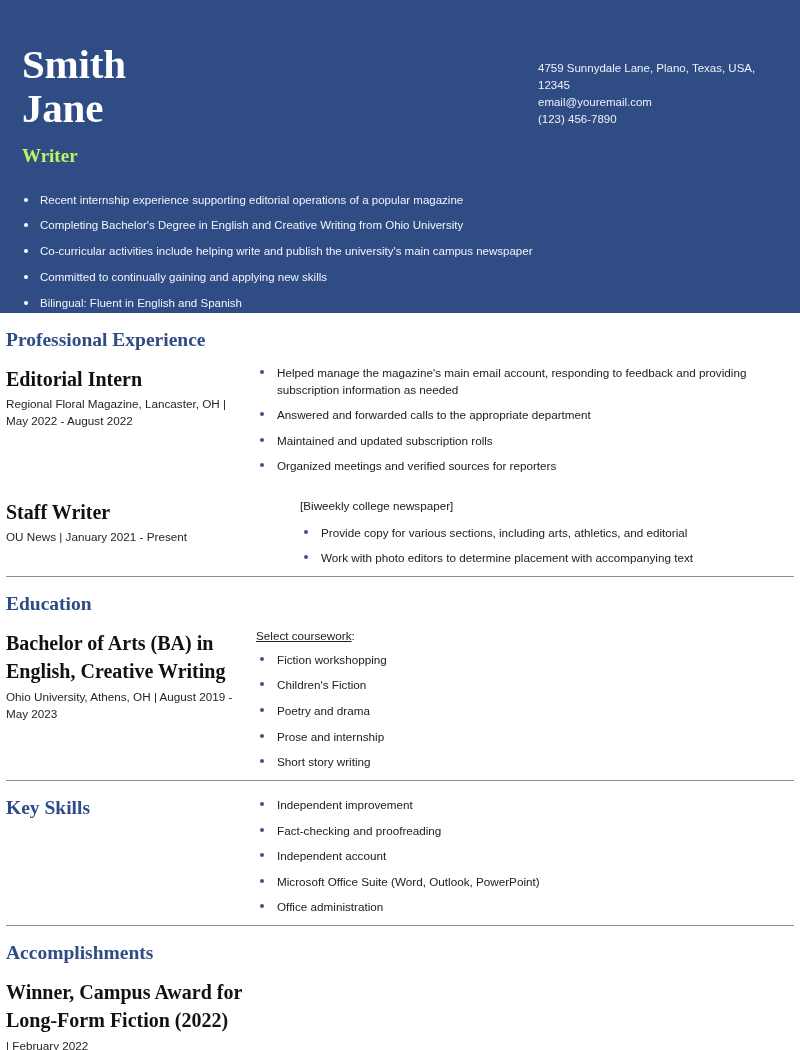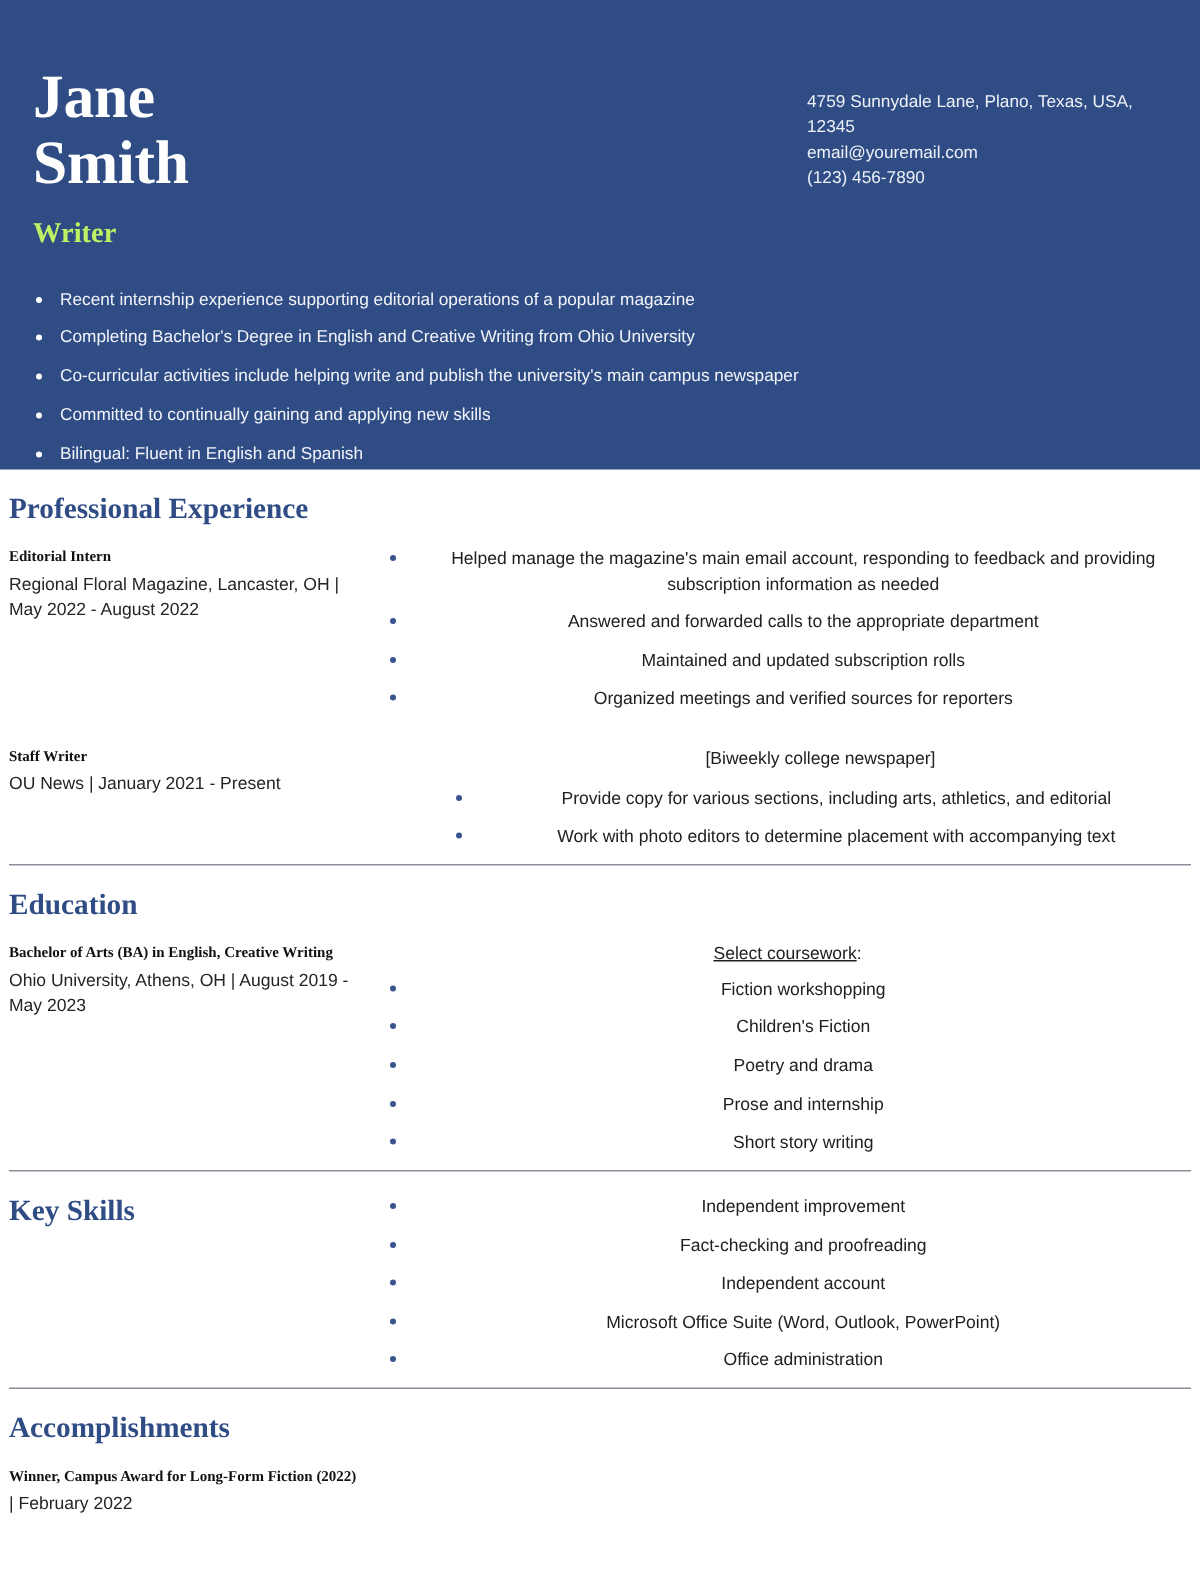--- a/index.html
+++ b/index.html
@@ -107,26 +107,25 @@
   }
   .col-left {
     width: 250px;
     flex: 0 0 250px;
     padding-right: 12px;
     box-sizing: border-box;
   }
   .col-right {
     flex: 1 1 auto;
     padding-left: 0;
-    text-align: center;
   }
   .entry-title {
     font-family: "Liberation Serif", serif;
     font-weight: bold;
-    font-size: 10px;
+    font-size: 20px;
     line-height: 1.42;
     color: #111111;
     margin: 0 0 3px 0;
   }
   .entry-meta {
     font-size: 11.7px;
     line-height: 1.45;
     color: #252525;
     margin: 0;
   }
@@ -170,22 +169,22 @@
   .exp-block { margin-bottom: 14px; }
   .exp-block:last-child { margin-bottom: 0; gap: 44px; }
 </style>
 </head>
 <body>
 
 <div class="header">
   <div class="header-top">
     <div class="identity">
       <h1 class="name">
+        <span class="line">Smith</span>
         <span class="line">Jane</span>
-        <span class="line">Smith</span>
       </h1>
       <div class="job-title">Writer</div>
     </div>
     <div class="contact">
       <div>4759 Sunnydale Lane, Plano, Texas, USA, 12345</div>
       <div>email@youremail.com</div>
       <div>(123) 456-7890</div>
     </div>
   </div>
 

